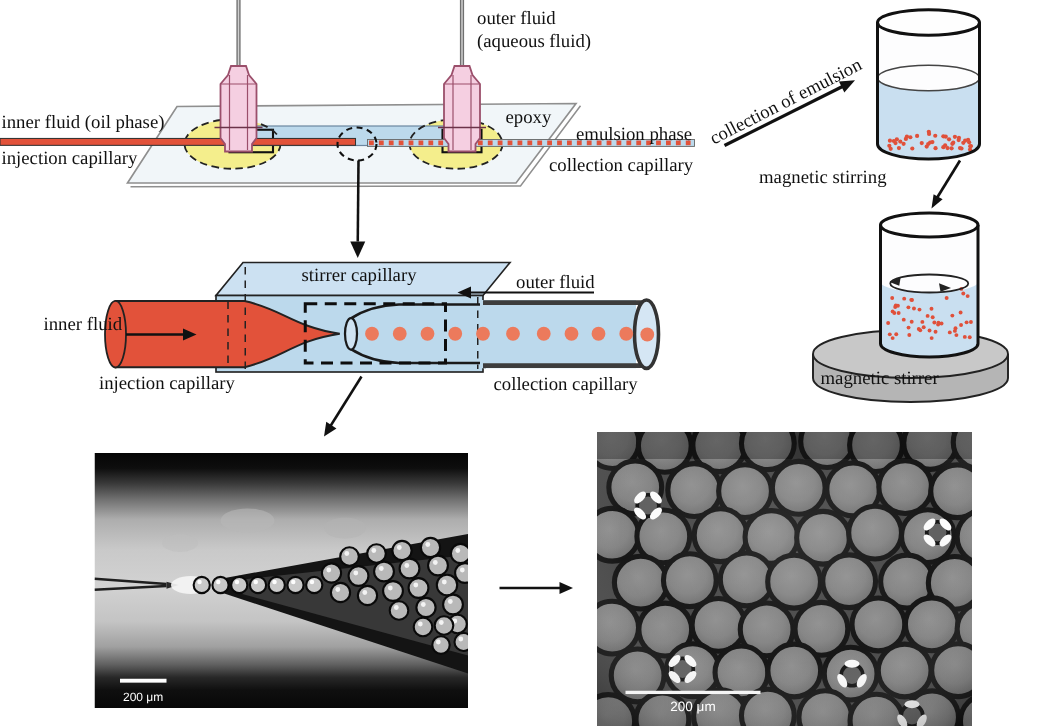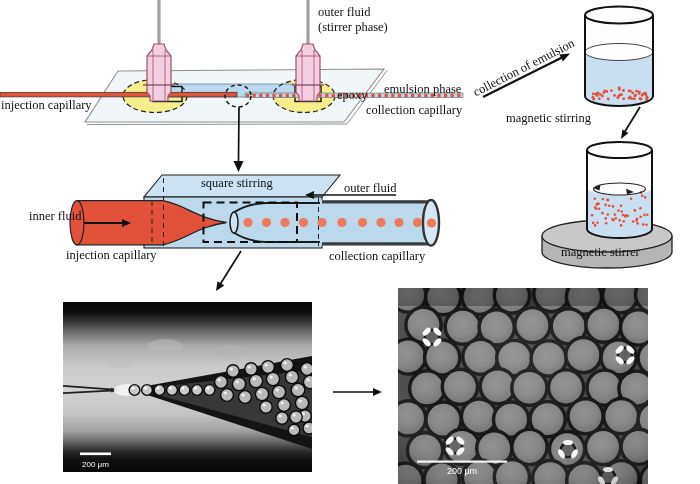--- a/index.html
+++ b/index.html
@@ -463,34 +463,35 @@
     <rect x="398" y="288" width="250" height="18" fill="#000" opacity="0.3"></rect>
     <rect x="417" y="460.5" width="90" height="2.2" fill="#f5f5f5"></rect>
   </g>
 
   <g>
     <line x1="333" y1="392" x2="374" y2="392" stroke="#111" stroke-width="1.6"></line>
     <polygon points="382,392 373,388 373,396" fill="#111"></polygon>
   </g>
 </svg>
 
+<div class="lbl" style="left:1px;top:74px">inner fluid (oil phase)</div>
 <div class="lbl" style="left:1px;top:98px">injection capillary</div>
 <div class="lbl" style="left:318px;top:5px">
   <div>outer fluid</div>
-  <div>(stirrer phase)</div>
+  <div>(aqueous fluid)</div>
 </div>
-<div class="lbl" style="left:337px;top:88px">epoxy</div>
+<div class="lbl" style="left:337px;top:71px">epoxy</div>
 <div class="lbl" style="left:384px;top:82px">emulsion phase</div>
 <div class="lbl" style="left:366px;top:103px">collection capillary</div>
 
 <div class="lbl rot" style="left:524px;top:68px">collection of emulsion</div>
 <div class="lbl" style="left:506px;top:111px">magnetic stirring</div>
-<div class="lbl" style="left:561px;top:245px">magnetic stirrer</div>
-
-<div class="lbl" style="left:201px;top:176px">square stirring</div>
+<div class="lbl" style="left:547px;top:245px">magnetic stirrer</div>
+
+<div class="lbl" style="left:201px;top:176px">stirrer capillary</div>
 <div class="lbl" style="left:344px;top:181px">outer fluid</div>
 <div class="lbl" style="left:29px;top:209px">inner fluid</div>
 <div class="lbl" style="left:66px;top:248px">injection capillary</div>
 <div class="lbl" style="left:329px;top:249px">collection capillary</div>
 
 <div class="lbl photo" style="left:82px;top:457px;font-size:8px">200 μm</div>
 <div class="lbl photo" style="left:432px;top:464px;width:60px;text-align:center;font-size:9px">200 μm</div>
 </div>
 
 </body></html>

